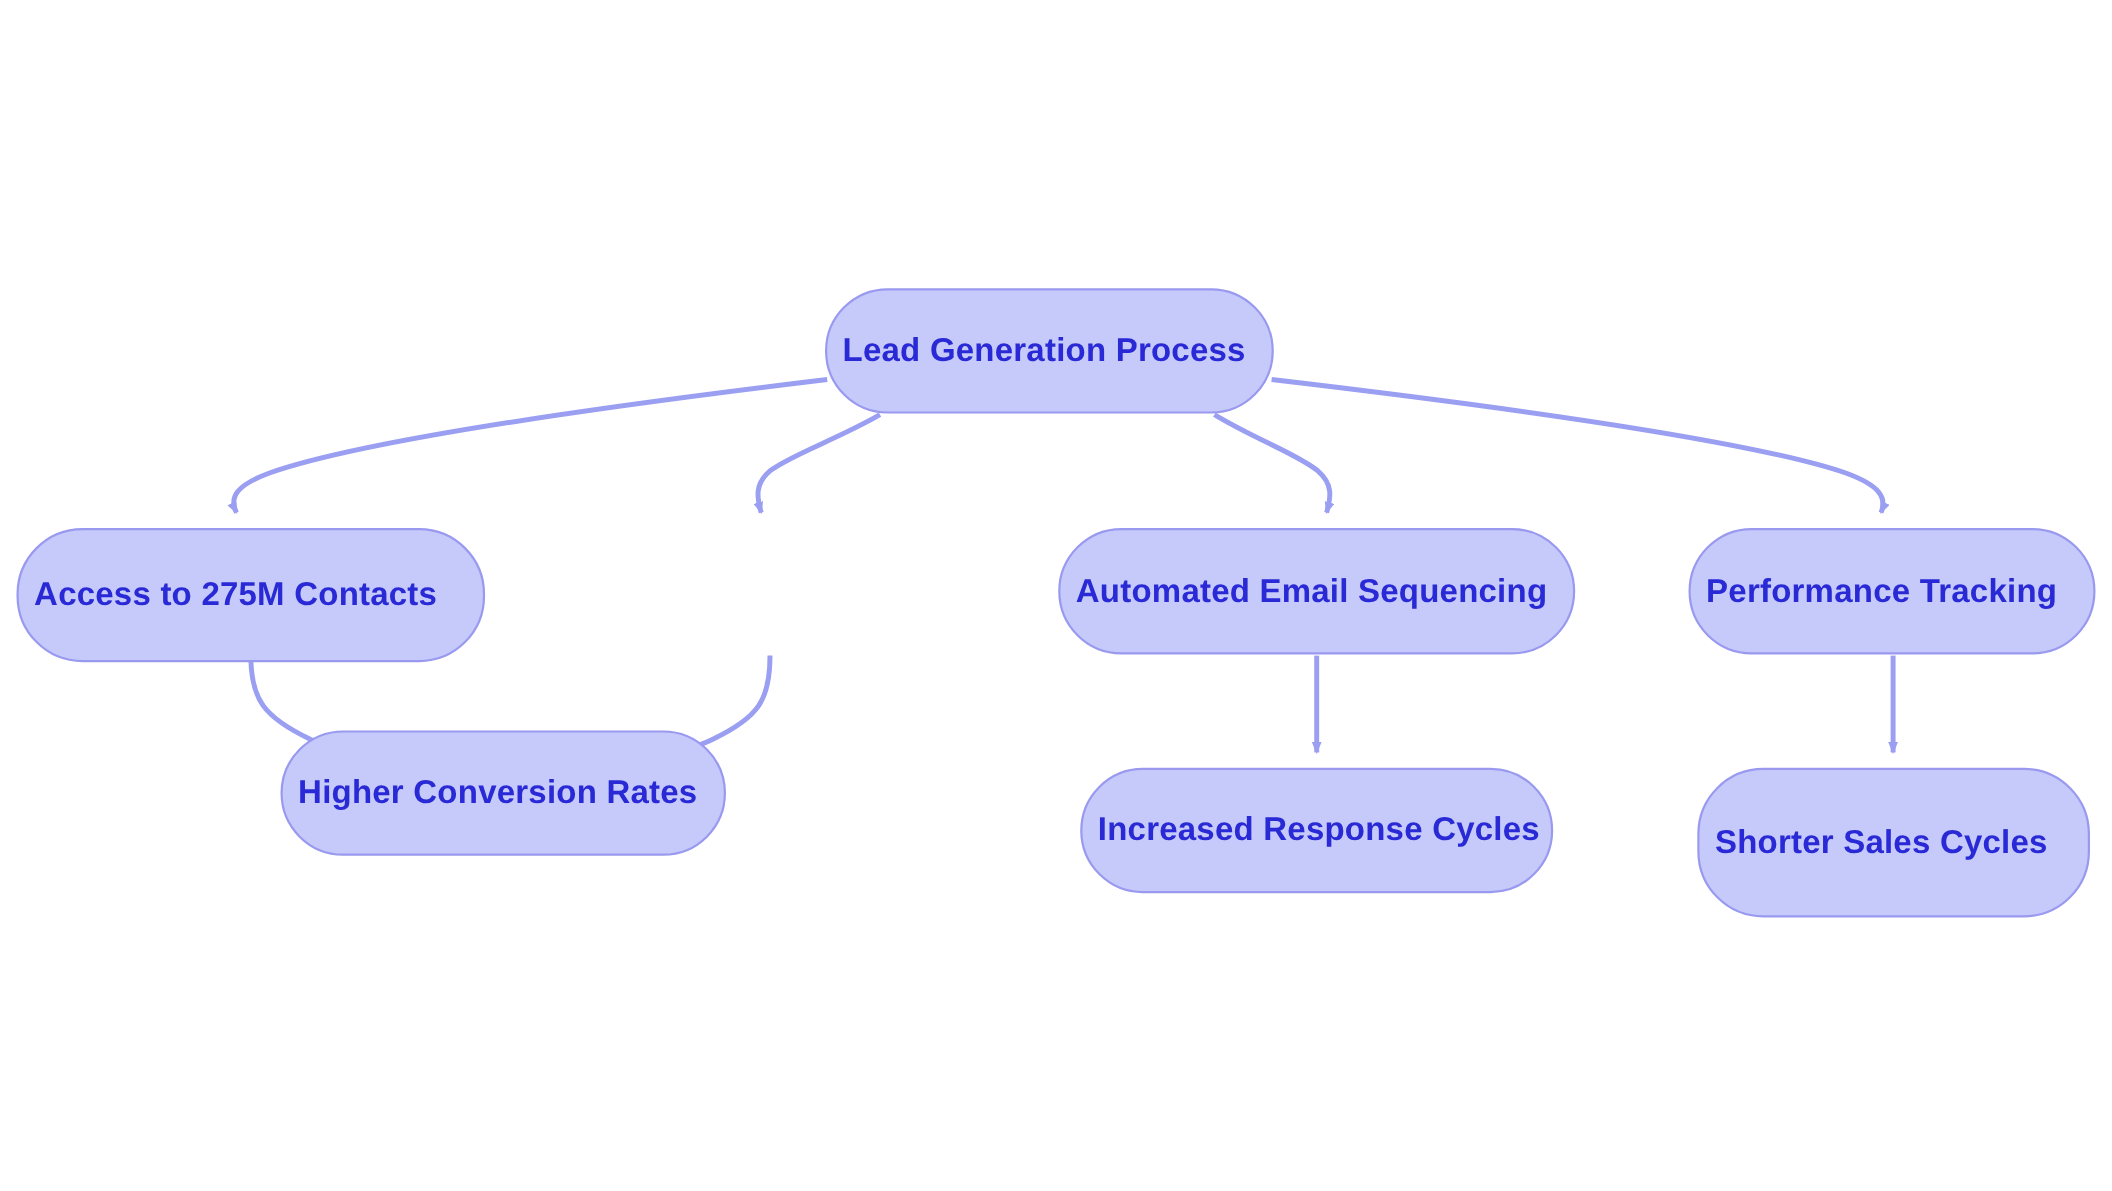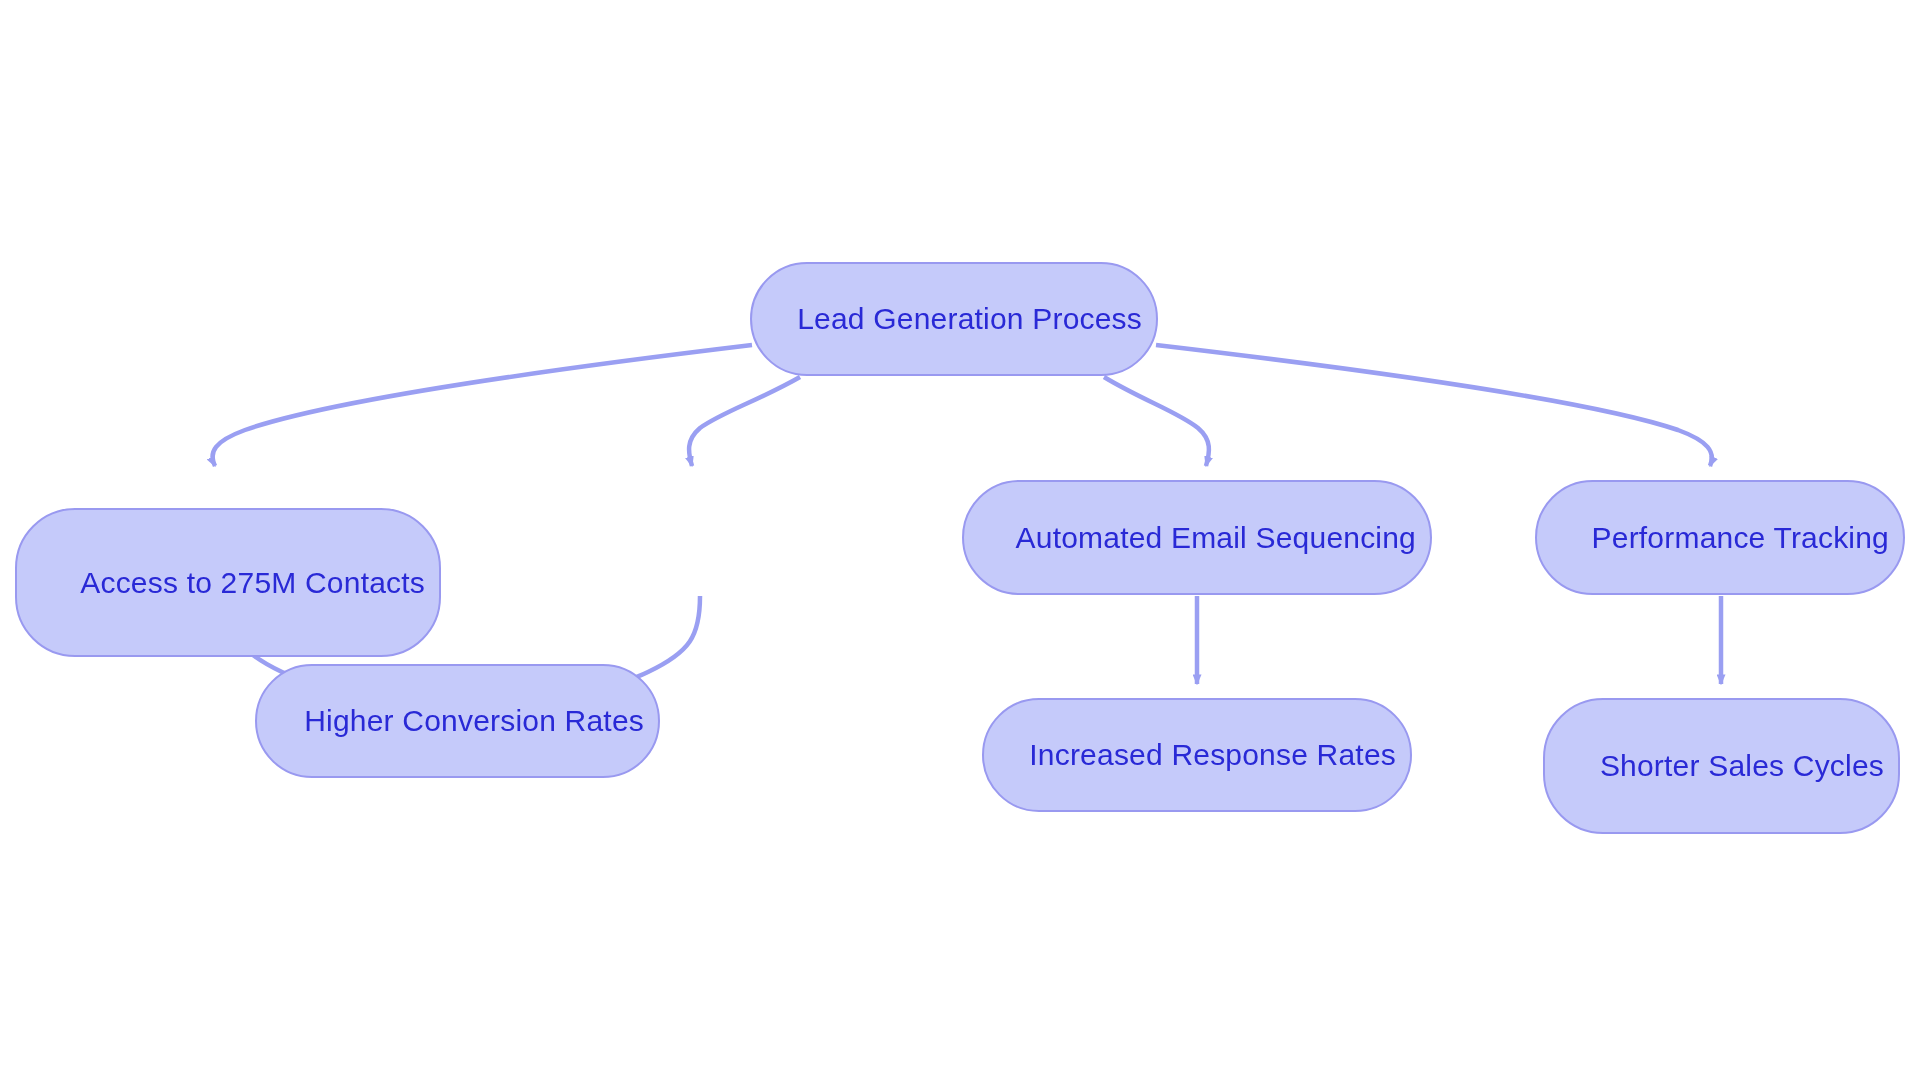--- a/index.html
+++ b/index.html
@@ -26,27 +26,27 @@
     top: 0;
     width: 1920px;
     height: 1083px;
     pointer-events: none;
   }
   .node {
     position: absolute;
     box-sizing: border-box;
     display: flex;
     align-items: center;
-    justify-content: flex-end;
+    justify-content: flex-start;
     background: #c5cafa;
     border: 2px solid #9999f0;
     border-radius: 60px;
     color: #2929d6;
     font-size: 30px;
-    font-weight: 400;
+    font-weight: 700;
     letter-spacing: 0.2px;
     white-space: nowrap;
     text-align: center;
     line-height: 1;
   }
   .node-label {
     display: block;
     padding: 0 14px;
   }
 </style>
@@ -79,38 +79,38 @@
       <path d="M 1197,596 L 1197,684" marker-end="url(#arrowhead)"></path>
 
       <path d="M 1721,596 L 1721,684" marker-end="url(#arrowhead)"></path>
     </g>
   </svg>
 
   <div class="node" style="left:750px; top:262px; width:408px; height:114px;">
     <span class="node-label">Lead Generation Process</span>
   </div>
 
-  <div class="node" style="left:15px; top:508px; width:426px; height:149px;">
+  <div class="node" style="left:15px; top:480px; width:426px; height:122px;">
     <span class="node-label">Access to 275M Contacts</span>
   </div>
 
 
   <div class="node" style="left:1535px; top:480px; width:370px; height:115px;">
     <span class="node-label">Performance Tracking</span>
   </div>
 
   <div class="node" style="left:962px; top:480px; width:470px; height:115px;">
     <span class="node-label">Automated Email Sequencing</span>
   </div>
 
   <div class="node" style="left:255px; top:664px; width:405px; height:114px;">
     <span class="node-label">Higher Conversion Rates</span>
   </div>
 
   <div class="node" style="left:982px; top:698px; width:430px; height:114px;">
-    <span class="node-label">Increased Response Rates</span>
+    <span class="node-label">Increased Response Cycles</span>
   </div>
 
   <div class="node" style="left:1543px; top:698px; width:357px; height:136px;">
     <span class="node-label">Shorter Sales Cycles</span>
   </div>
 
 </div>
 
 </body></html>

